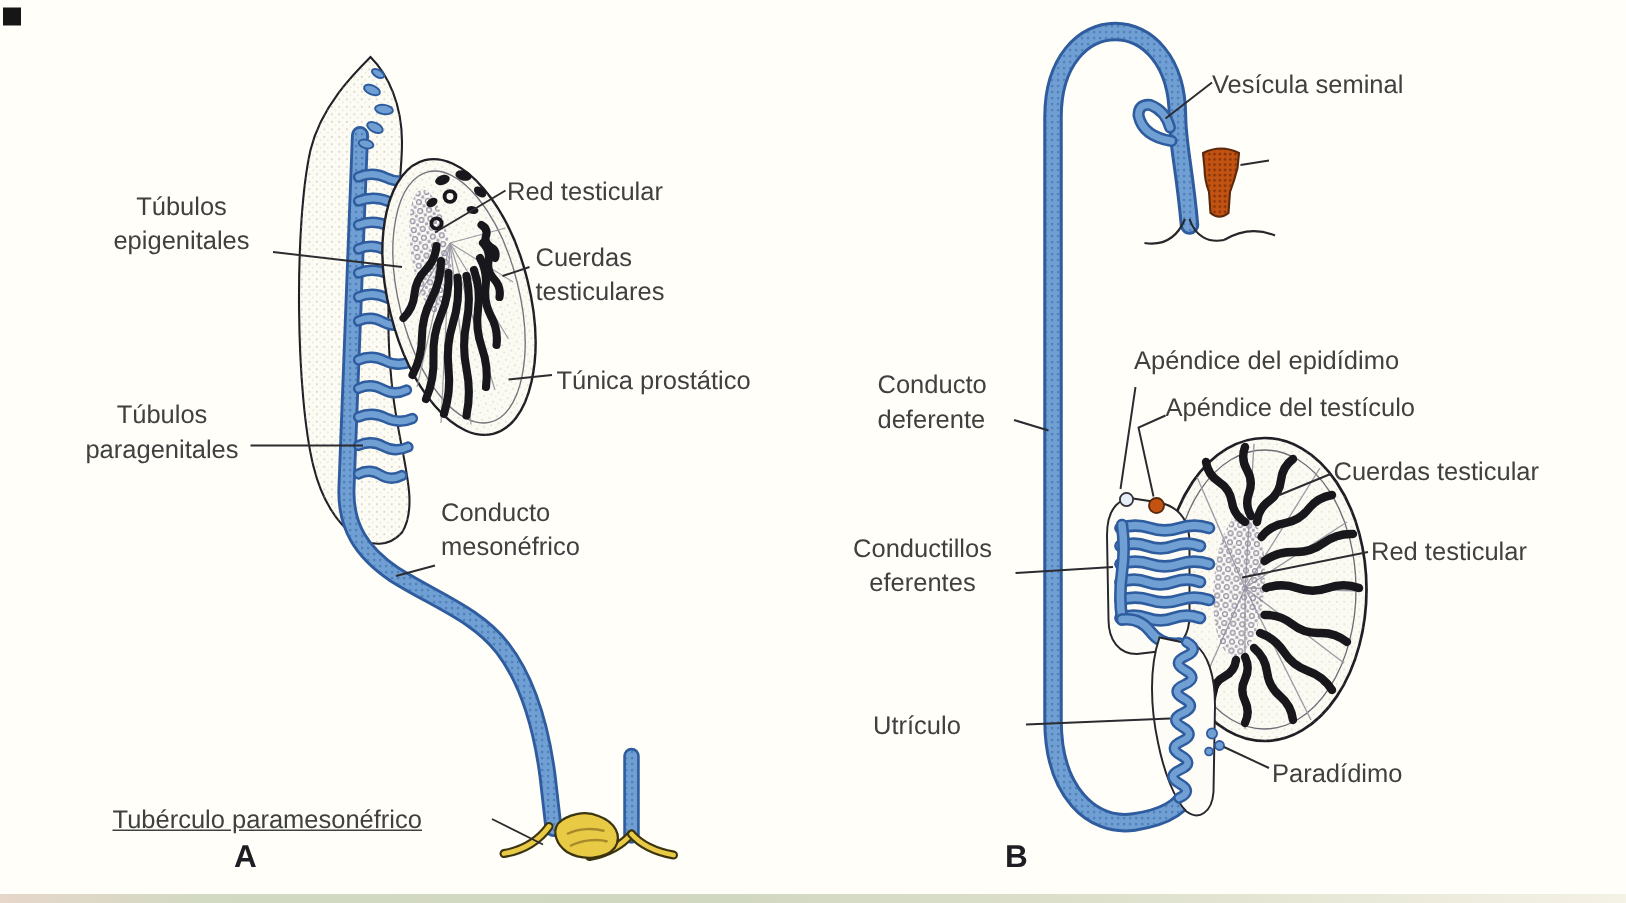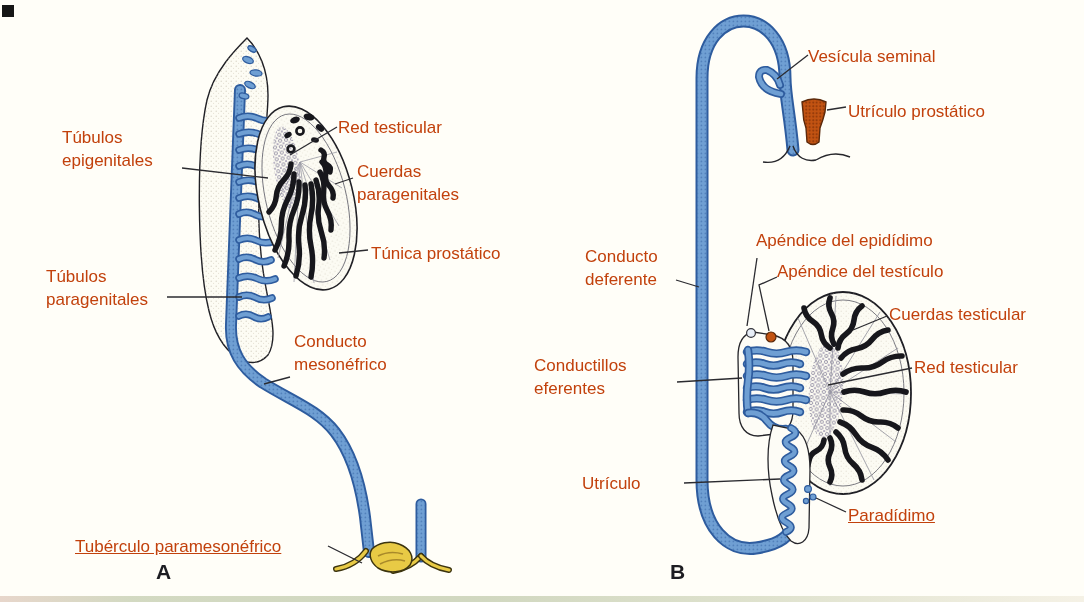--- a/index.html
+++ b/index.html
@@ -1,45 +1,45 @@
 <!DOCTYPE html>
 <html><head>
 <meta charset="utf-8">
 <style>
   html,body{margin:0;padding:0;}
   body{width:1084px;height:602px;overflow:hidden;background:#fffef8;
        font-family:"Liberation Sans", sans-serif;}
   .canvas{position:relative;width:1084px;height:602px;background:#fffef8;}
   svg{position:absolute;left:0;top:0;}
-  .label{position:absolute;font-size:17px;line-height:1.38;color:#c2410c;white-space:normal;}
+  .label{position:absolute;font-size:17px;line-height:1.38;color:#404040;white-space:normal;}
   .nowrap{white-space:nowrap;}
-  .rgt{text-align:left;}
+  .rgt{text-align:center;}
   .panel-letter{position:absolute;font-size:21px;font-weight:bold;color:#1d1d22;}
   .corner-square{position:absolute;left:2px;top:5px;width:12px;height:12px;background:#161616;}
   .bottom-strip{position:absolute;left:0;bottom:0;width:1084px;height:6px;opacity:.85;
      background:linear-gradient(90deg,#e3cfc3 0%,#cbd3b8 12%,#c9d1b6 45%,#d9ddc6 70%,#f3efe2 100%);}
   
   .la1{left:62px;top:126px;width:118px;}
   .la2{left:338px;top:116px;}
   .la3{left:357px;top:160px;width:112px;}
   .la4{left:371px;top:242px;}
   .la5{left:46px;top:265px;width:124px;}
   .la6{left:294px;top:330px;width:118px;}
   .la7{left:75px;top:535px;text-decoration:underline;}
   .lA{left:156px;top:560px;}
   .lb1{left:808px;top:45px;}
   .lb2{left:848px;top:100px;}
   .lb3{left:585px;top:245px;width:92px;}
   .lb4{left:756px;top:229px;}
   .lb5{left:777px;top:260px;}
   .lb6{left:889px;top:303px;}
   .lb7{left:914px;top:356px;}
-  .lb8{left:534px;top:354px;width:114px;}
+  .lb8{left:558px;top:354px;width:114px;}
   .lb9{left:582px;top:472px;}
-  .lb10{left:848px;top:504px;text-decoration:underline;}
+  .lb10{left:848px;top:504px;}
   .lB{left:670px;top:560px;}
 </style>
 </head>
 <body>
 
 <div class="canvas">
 
 <svg id="fig" width="1084" height="602" viewBox="0 0 1084 602">
   <defs>
     <pattern id="stip" width="5" height="5" patternUnits="userSpaceOnUse">
@@ -273,29 +273,28 @@
       <path d="M912,368 L828,385"></path>
       <path d="M677,382 L742,378"></path>
       <path d="M684,483 L780,479"></path>
       <path d="M846,512 L816,498"></path>
     </g>
   </g>
 </svg>
 
   <div class="label la1 rgt">Túbulos epigenitales</div>
   <div class="label la2 nowrap">Red testicular</div>
-  <div class="label la3">Cuerdas paragenitales</div>
+  <div class="label la3">Cuerdas testiculares</div>
   <div class="label la4 nowrap">Túnica prostático</div>
   <div class="label la6">Conducto mesonéfrico</div>
   <div class="label la5 rgt">Túbulos paragenitales</div>
   <div class="label la7 nowrap">Tubérculo paramesonéfrico</div>
   <div class="panel-letter lA">A</div>
 
   <div class="label lb1 nowrap">Vesícula seminal</div>
-  <div class="label lb2 nowrap">Utrículo prostático</div>
   <div class="label lb3">Conducto deferente</div>
   <div class="label lb4 nowrap">Apéndice del epidídimo</div>
   <div class="label lb5 nowrap">Apéndice del testículo</div>
   <div class="label lb6 nowrap">Cuerdas testicular</div>
   <div class="label lb7 nowrap">Red testicular</div>
   <div class="label lb8 rgt">Conductillos eferentes</div>
   <div class="label lb9 nowrap">Utrículo</div>
   <div class="label lb10 nowrap">Paradídimo</div>
   <div class="panel-letter lB">B</div>
 

